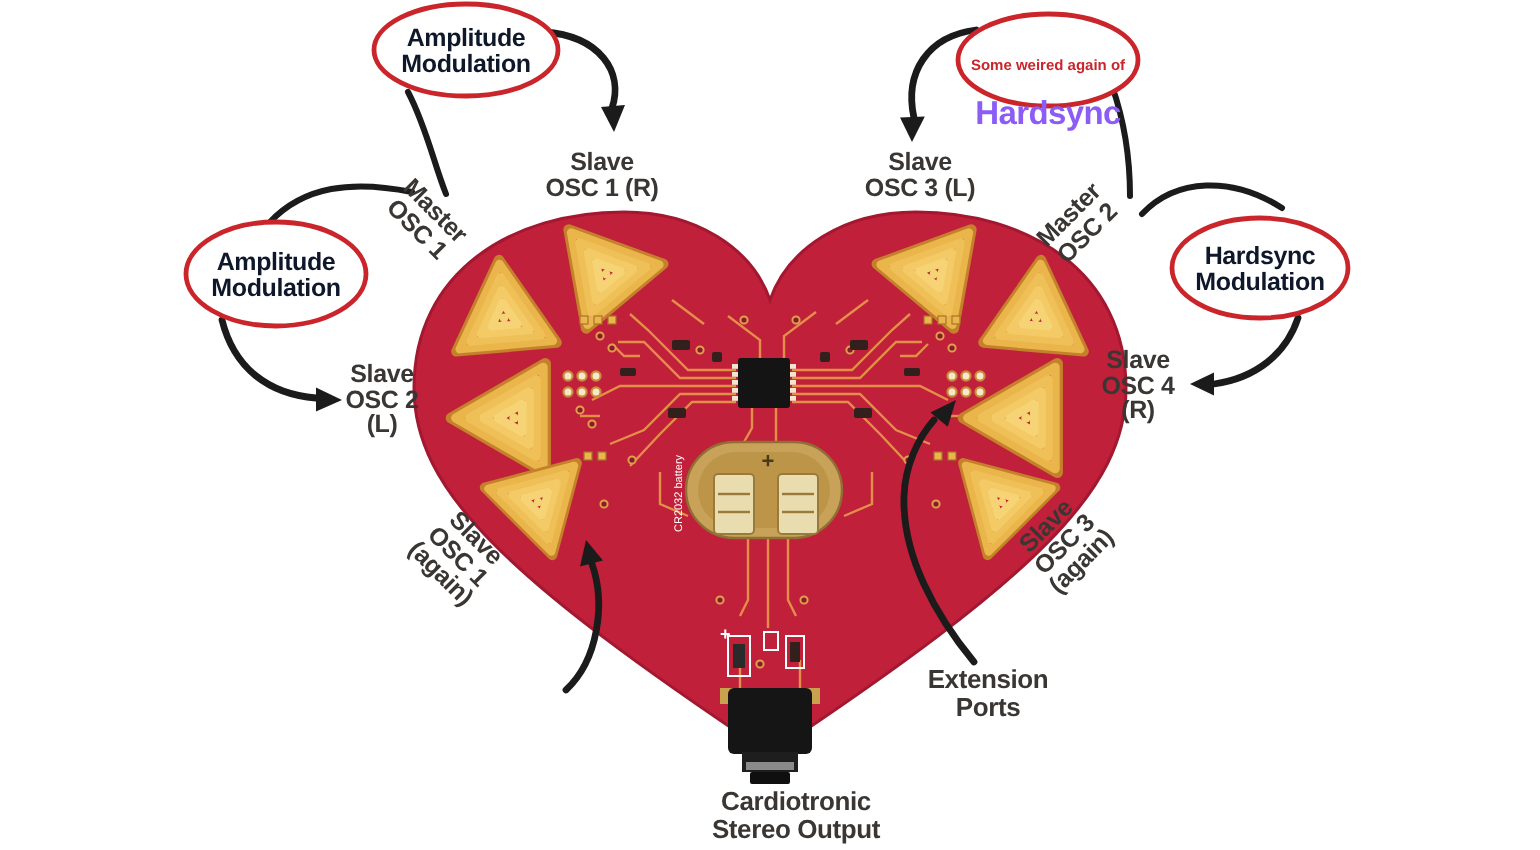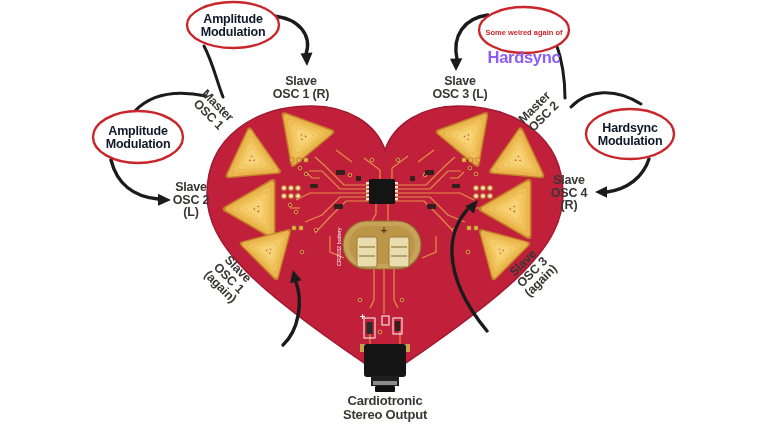--- a/index.html
+++ b/index.html
@@ -245,16 +245,18 @@
   <div class="lbl" style="left:519px;top:174px;width:100px;">Slave
 OSC 4
 (R)</div>
   <div class="lbl rot" style="left:229px;top:278px;transform:translate(-50%,-50%) rotate(45deg);">Slave
 OSC 1
 (again)</div>
   <div class="lbl rot" style="left:532px;top:272px;transform:translate(-50%,-50%) rotate(-45deg);">Slave
 OSC 3
 (again)</div>
 
-  <div class="lbl big-note" style="left:305px;top:394px;width:160px;">Cardiotronic
+  <div class="lbl big-note" style="left:424px;top:333px;width:140px;">Extension
+Ports</div>
+  <div class="lbl big-note" style="left:318px;top:394px;width:160px;">Cardiotronic
 Stereo Output</div>
 
 </div>
 
 </body></html>

